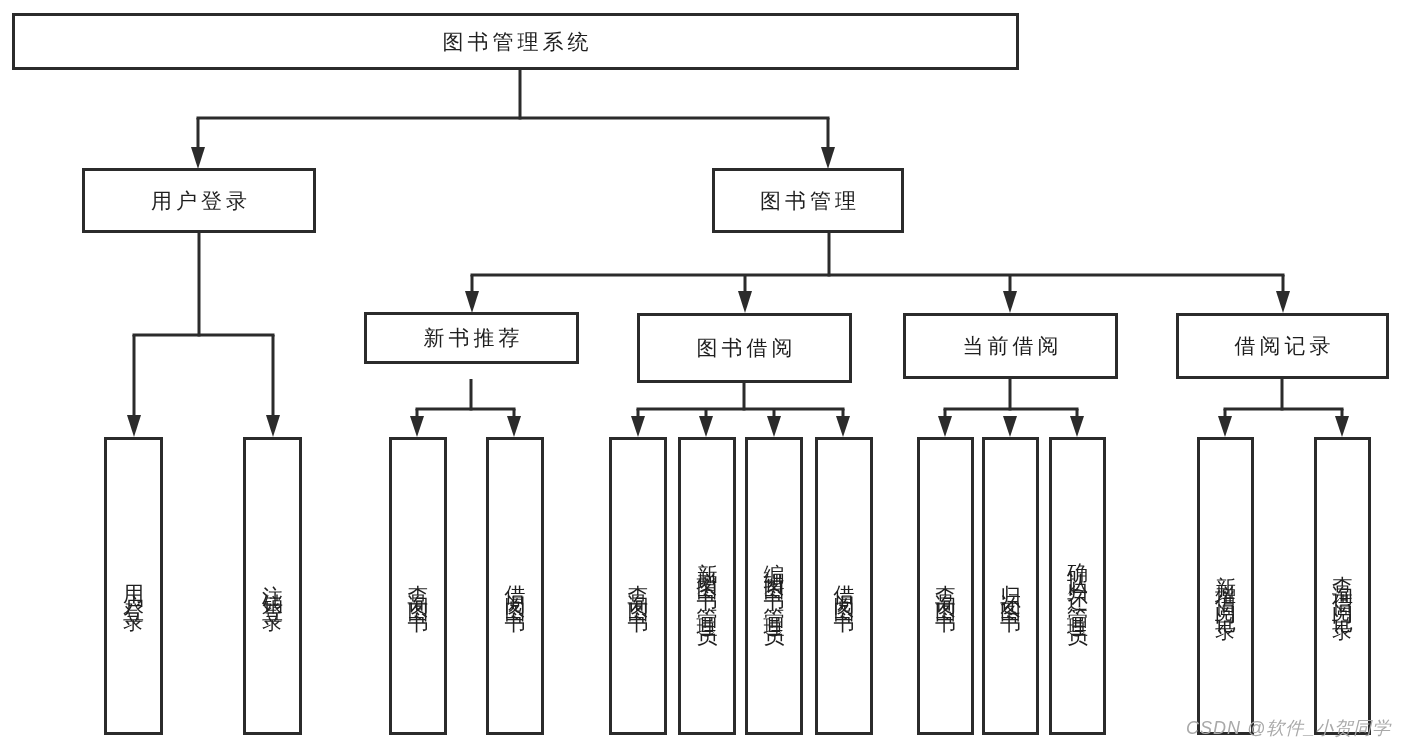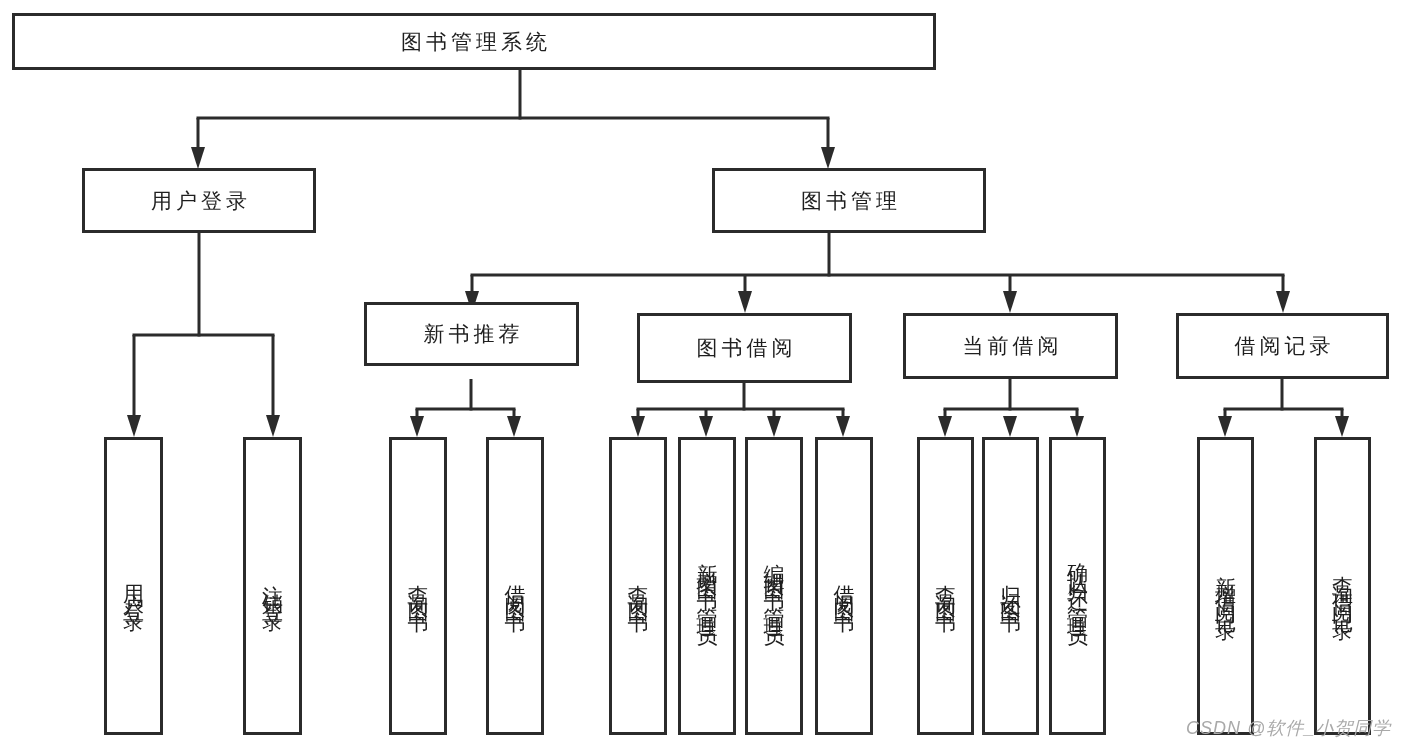--- a/index.html
+++ b/index.html
@@ -119,26 +119,26 @@
       <polygon points="767,416 781,416 774,437"></polygon>
       <polygon points="836,416 850,416 843,437"></polygon>
       <polygon points="938,416 952,416 945,437"></polygon>
       <polygon points="1003,416 1017,416 1010,437"></polygon>
       <polygon points="1070,416 1084,416 1077,437"></polygon>
       <polygon points="1218,416 1232,416 1225,437"></polygon>
       <polygon points="1335,416 1349,416 1342,437"></polygon>
     </g>
   </svg>
 
-  <div class="box hbox" style="left:12px;top:13px;width:924px;height:57px">图书管理系统</div>
+  <div class="box hbox" style="left:12px;top:13px;width:1007px;height:57px">图书管理系统</div>
 
   <div class="box hbox" style="left:82px;top:168px;width:234px;height:65px">用户登录</div>
-  <div class="box hbox" style="left:712px;top:168px;width:274px;height:65px">图书管理</div>
+  <div class="box hbox" style="left:712px;top:168px;width:192px;height:65px">图书管理</div>
 
-  <div class="box hbox" style="left:364px;top:302px;width:215px;height:64px">新书推荐</div>
+  <div class="box hbox" style="left:364px;top:312px;width:215px;height:52px">新书推荐</div>
   <div class="box hbox" style="left:637px;top:313px;width:215px;height:70px">图书借阅</div>
   <div class="box hbox" style="left:903px;top:313px;width:215px;height:66px">当前借阅</div>
   <div class="box hbox" style="left:1176px;top:313px;width:213px;height:66px">借阅记录</div>
 
   <div class="box vbox" style="left:104px;top:437px;width:59px;height:298px">用户登录</div>
   <div class="box vbox" style="left:243px;top:437px;width:59px;height:298px">注销登录</div>
 
   <div class="box vbox" style="left:389px;top:437px;width:58px;height:298px">查询图书</div>
   <div class="box vbox" style="left:486px;top:437px;width:58px;height:298px">借阅图书</div>
 

